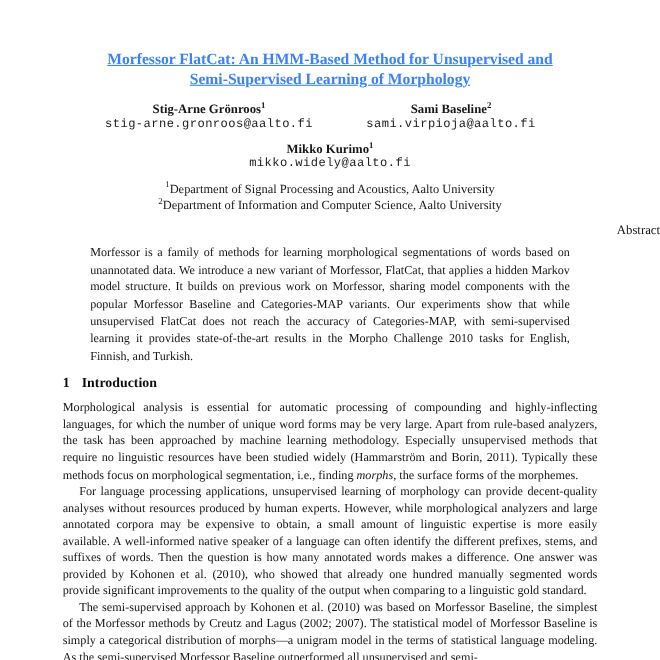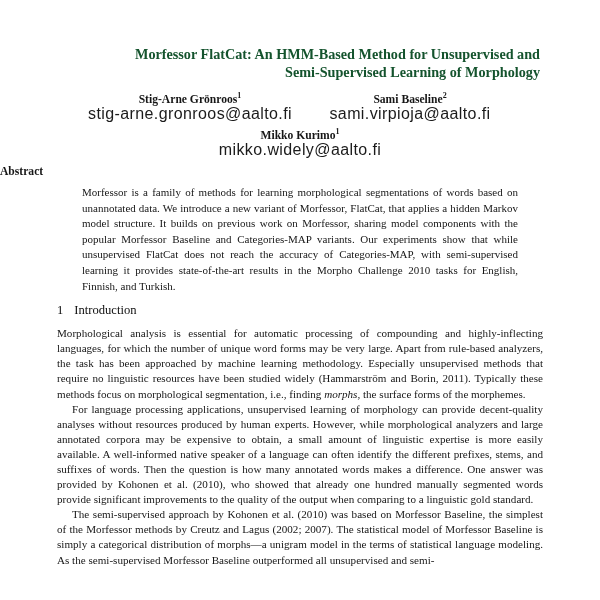--- a/index.html
+++ b/index.html
@@ -13,26 +13,27 @@
     height: 600px;
     margin: 0 auto;
     background: #ffffff;
     overflow: hidden;
     font-family: "Liberation Serif", "DejaVu Serif", serif;
     color: #161616;
     box-sizing: border-box;
     padding-top: 46px;
   }
   .title {
-    text-align: right;
+    text-align: center;
     font-weight: bold;
     font-size: 14.2px;
     line-height: 17.5px;
-    color: #14532d;
+    color: #3b82f6;
     margin: 0 60px 12px 60px;
+    text-decoration: underline;
   }
   .authors {
     width: 440px;
     margin: 0 auto;
   }
   .author-row {
     display: flex;
     justify-content: center;
     margin-bottom: 9px;
   }
@@ -43,54 +44,54 @@
   .author-name {
     font-weight: bold;
     font-size: 11.6px;
     line-height: 14px;
   }
   .author-name sup {
     font-size: 8px;
     line-height: 0;
   }
   .author-email {
-    font-family: Liberation Sans, sans-serif;
-    font-size: 16px;
+    font-family: Liberation Mono, monospace;
+    font-size: 11px;
     line-height: 13px;
     letter-spacing: 0.4px;
     color: #1b1b1b;
   }
   .affiliations {
     text-align: center;
     font-size: 11.3px;
     line-height: 14.5px;
     margin-top: 5px;
   }
   .affiliations sup {
     font-size: 8px;
     line-height: 0;
   }
   .abstract-heading {
-    text-align: left;
-    font-weight: bold;
+    text-align: right;
+    font-weight: normal;
     font-size: 11.6px;
     margin-top: 9px;
     margin-bottom: 7px;
   }
   .abstract-body {
     width: 436px;
     margin: 0 auto;
     text-align: justify;
     font-size: 11px;
     line-height: 15.6px;
   }
   .section-heading {
     width: 486px;
     margin: 9px auto 8px auto;
-    font-weight: normal;
+    font-weight: bold;
     font-size: 12.6px;
     color: #0d0d0d;
   }
   .section-number {
     display: inline-block;
     margin-right: 11px;
   }
   .body-text {
     width: 486px;
     margin: 0 auto;
@@ -131,20 +132,24 @@
       </div>
     </div>
     <div class="author-row">
       <div class="author-cell">
         <div class="author-name"><span>Mikko Kurimo</span><sup>1</sup></div>
         <div class="author-email">mikko.widely@aalto.fi</div>
       </div>
     </div>
   </div>
 
+  <div class="affiliations">
+    <div><sup>1</sup><span>Department of Signal Processing and Acoustics, Aalto University</span></div>
+    <div><sup>2</sup><span>Department of Information and Computer Science, Aalto University</span></div>
+  </div>
 
   <div class="abstract-heading">Abstract</div>
 
   <div class="abstract-body">Morfessor is a family of methods for learning morphological segmentations of words based on unannotated data. We introduce a new variant of Morfessor, FlatCat, that applies a hidden Markov model structure. It builds on previous work on Morfessor, sharing model components with the popular Morfessor Baseline and Categories-MAP variants. Our experiments show that while unsupervised FlatCat does not reach the accuracy of Categories-MAP, with semi-supervised learning it provides state-of-the-art results in the Morpho Challenge 2010 tasks for English, Finnish, and Turkish.</div>
 
   <div class="section-heading">
     <span class="section-number">1</span><span>Introduction</span>
   </div>
 
   <div class="body-text">

